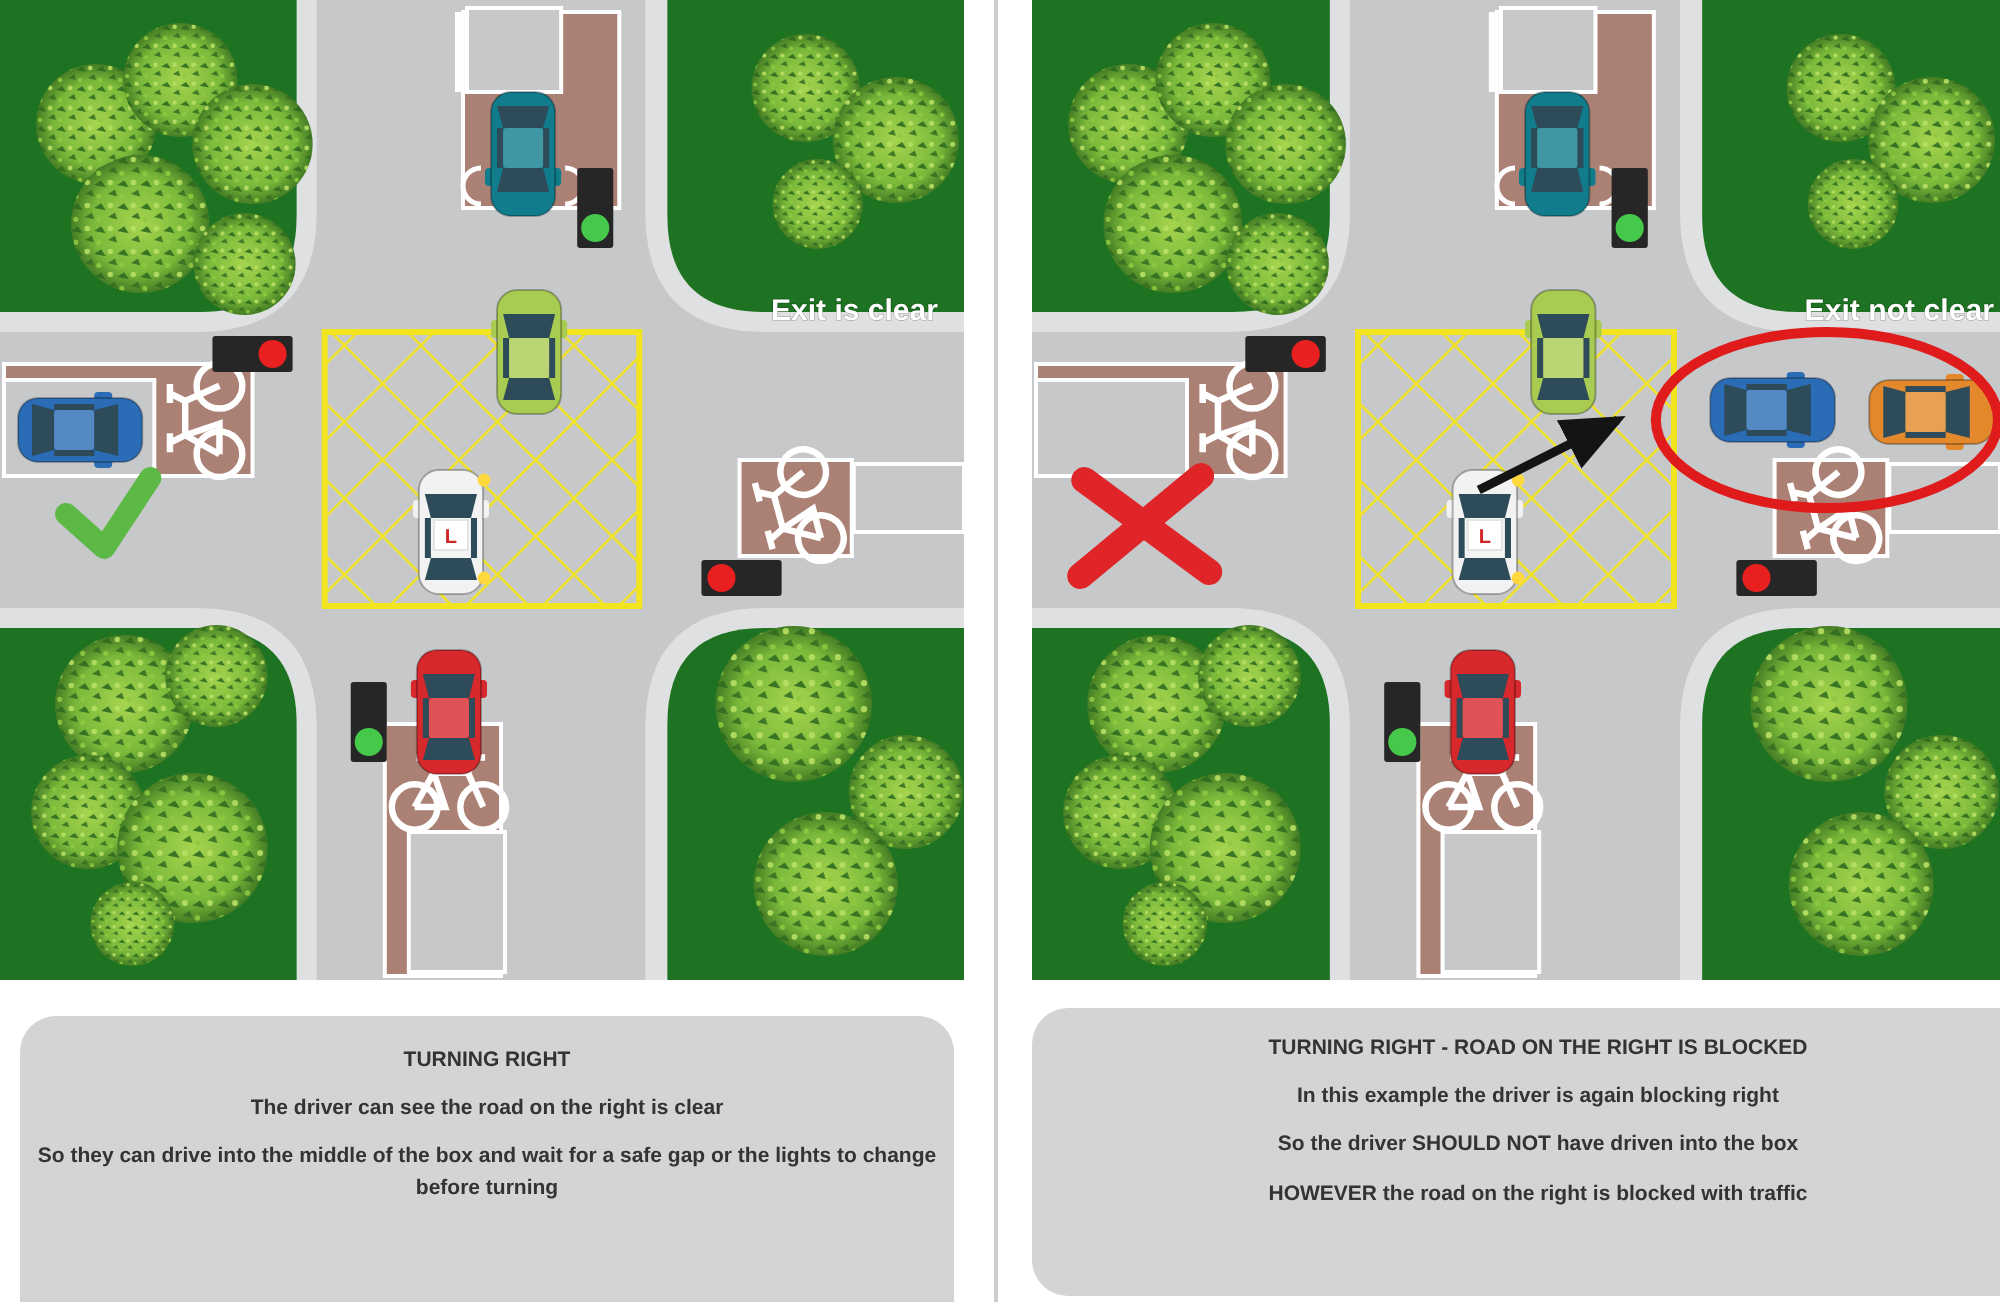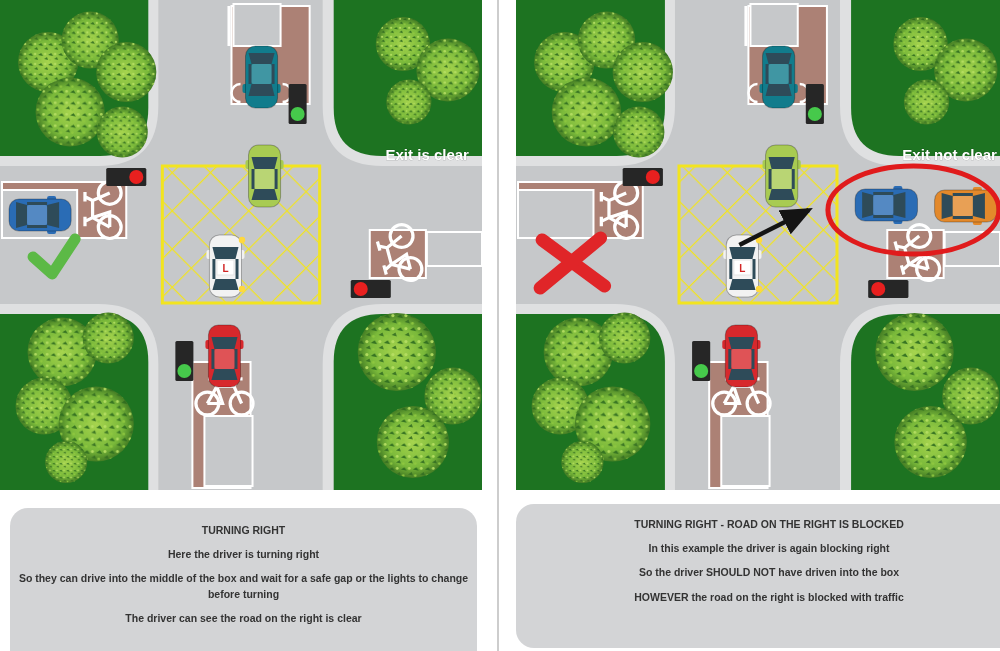--- a/index.html
+++ b/index.html
@@ -168,23 +168,22 @@
     <path d="M26 240 L88 286" stroke="#e02528"></path>
     <path d="M84 238 L24 288" stroke="#e02528"></path>
   </g>
   <text class="exit-label" x="478" y="160" text-anchor="end">Exit not clear</text>
 </svg>
 
 <div class="divider"></div>
 
 <div class="caption" id="capL">
   <p>TURNING RIGHT</p>
-  <p>Here the driver is turning right</p>
+  <p>The driver can see the road on the right is clear</p>
   <p>So they can drive into the middle of the box and wait for a safe gap or the lights to change before turning</p>
-  <p>The driver can see the road on the right is clear</p>
 </div>
 
 <div class="caption" id="capR">
   <p>TURNING RIGHT - ROAD ON THE RIGHT IS BLOCKED</p>
   <p>In this example the driver is again blocking right</p>
   <p>So the driver SHOULD NOT have driven into the box</p>
   <p>HOWEVER the road on the right is blocked with traffic</p>
 </div>
 
 </body></html>

